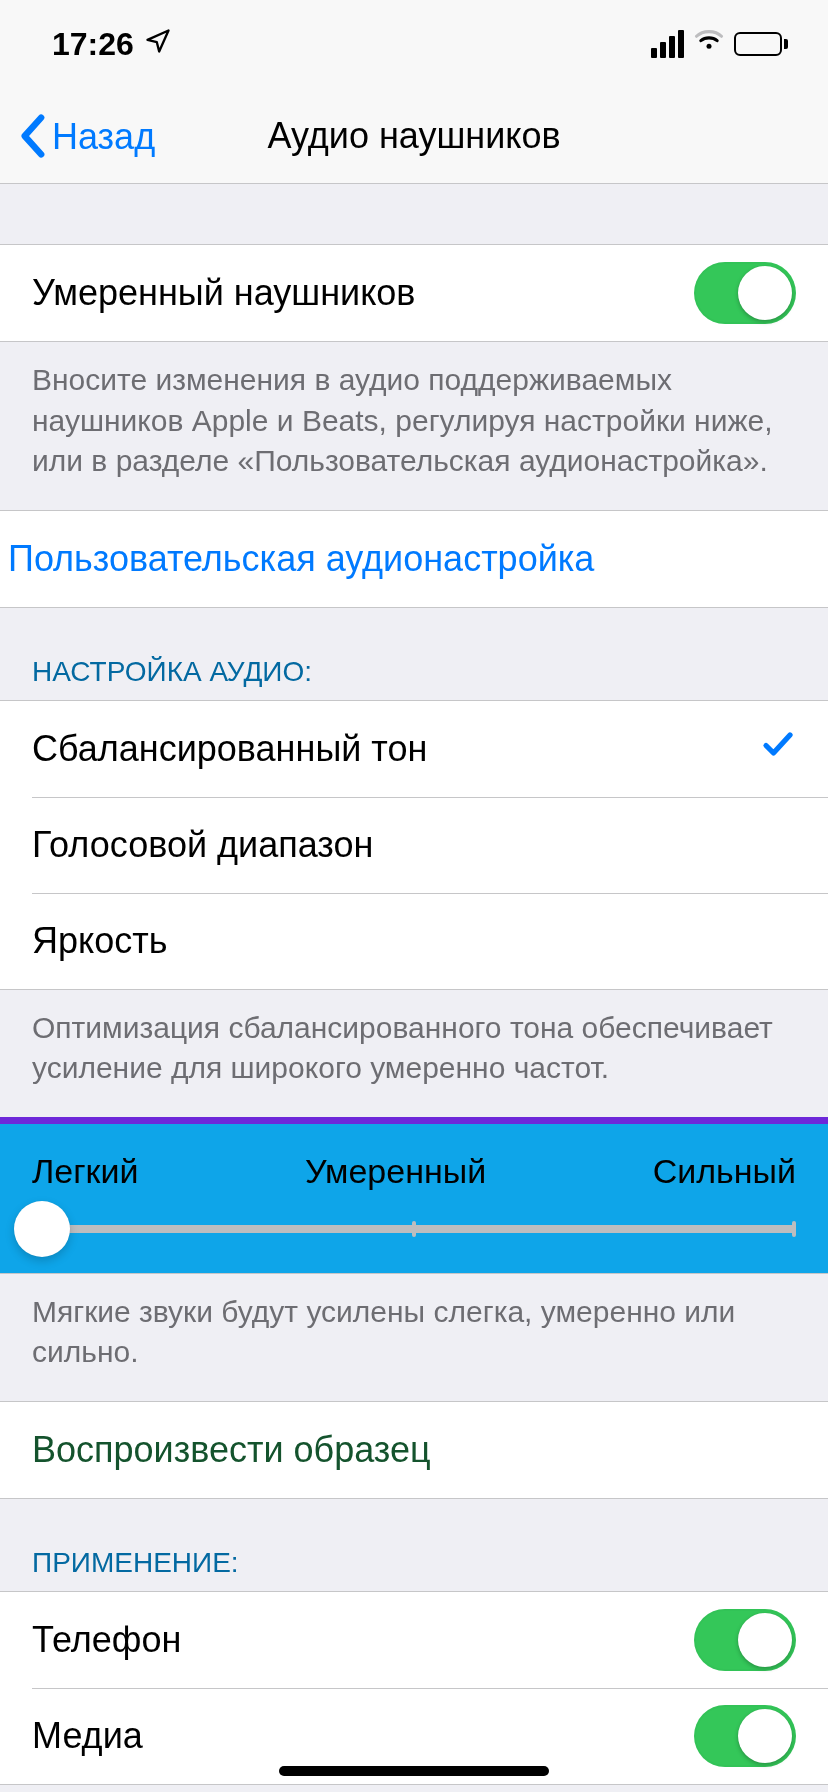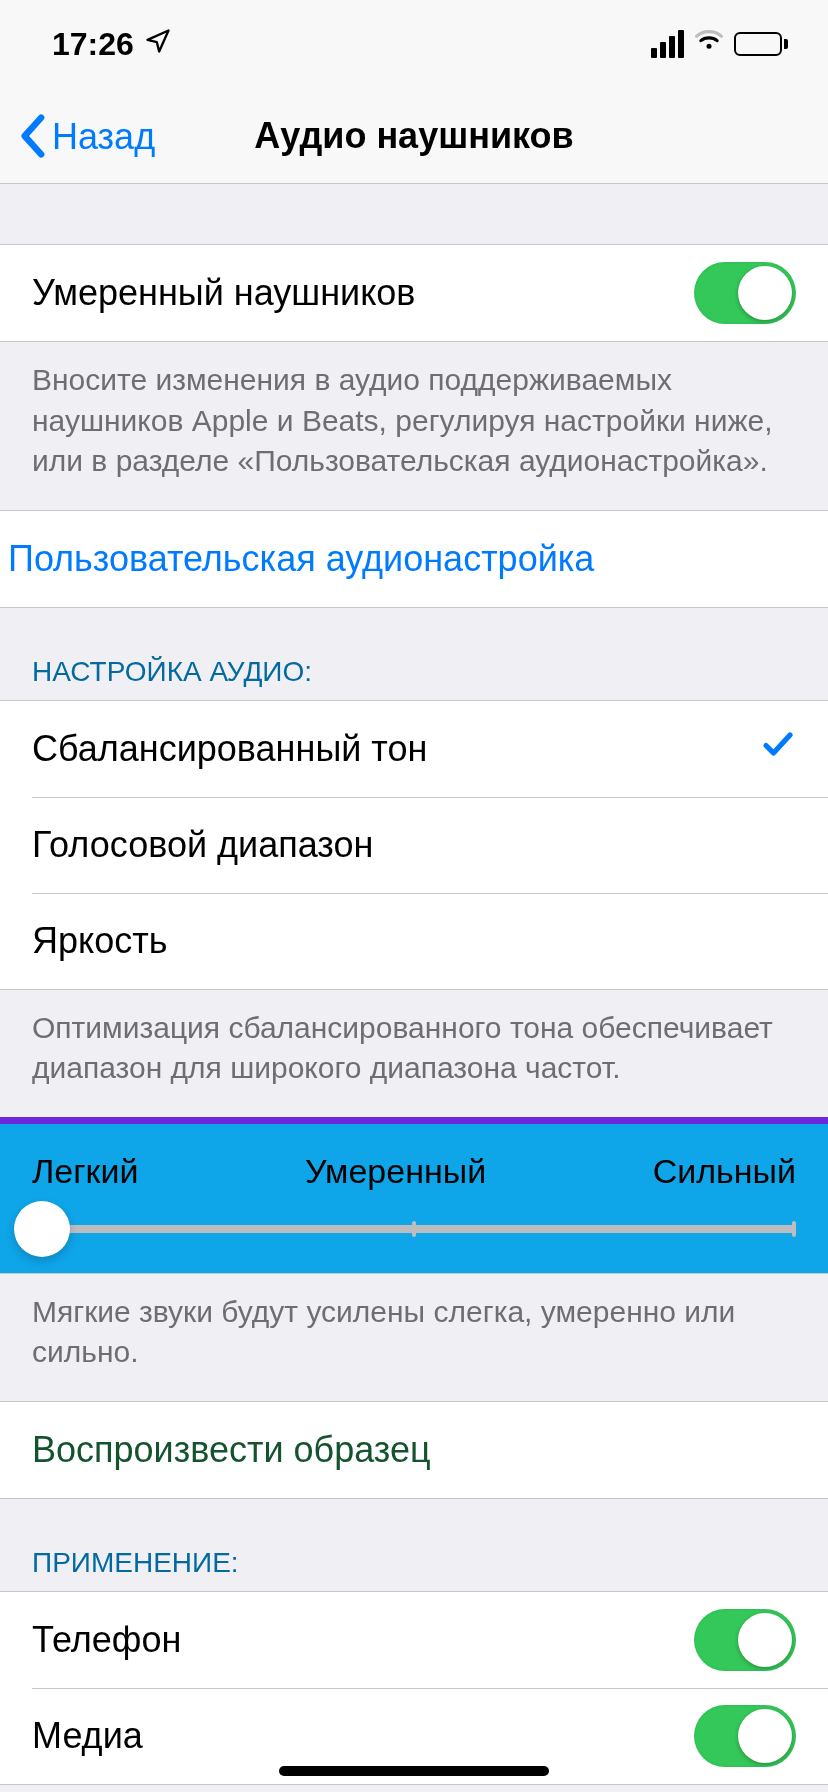--- a/index.html
+++ b/index.html
@@ -52,21 +52,21 @@
     font-size: 36px;
     padding-left: 18px;
     z-index: 2;
   }
   .back-chevron svg { width: 28px; height: 44px; display:block; }
   .back-label { margin-left: 6px; }
   .nav-title {
     position: absolute; left: 0; right: 0;
     text-align: center;
     font-size: 36px;
-    font-weight: 700;
+    font-weight: 400;
   }
 
   
   .spacer-sm { height: 60px; }
   .group { background:#fff; border-top:1px solid #c6c6c8; border-bottom:1px solid #c6c6c8; }
   .row {
     min-height: 96px;
     padding: 0 32px;
     display:flex; align-items:center; justify-content:space-between;
     font-size: 36px;
@@ -210,21 +210,21 @@
         </svg>
     </span>
   </div>
   <div class="row">
     <span>Голосовой диапазон</span>
   </div>
   <div class="row">
     <span>Яркость</span>
   </div>
 </div>
-<div class="footer-text">Оптимизация сбалансированного тона обеспечивает диапазон для широкого диапазона частот.</div>
+<div class="footer-text">Оптимизация сбалансированного тона обеспечивает усиление для широкого умеренно частот.</div>
 
 <div class="slider-block">
   <div class="slider-labels">
     <span>Легкий</span>
     <span>Умеренный</span>
     <span>Сильный</span>
   </div>
   <div class="slider-track">
     <span class="slider-tick mid"></span>
     <span class="slider-tick right"></span>

